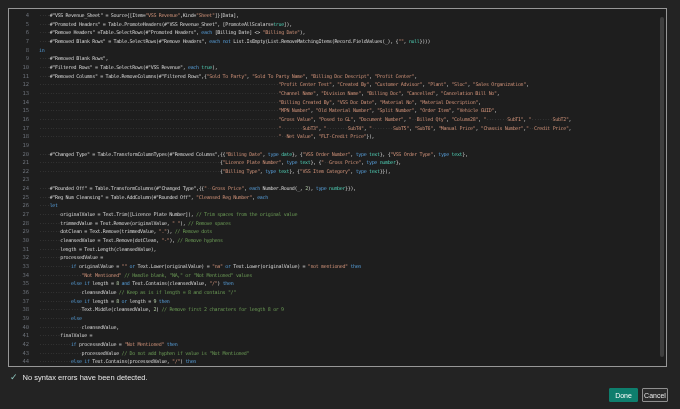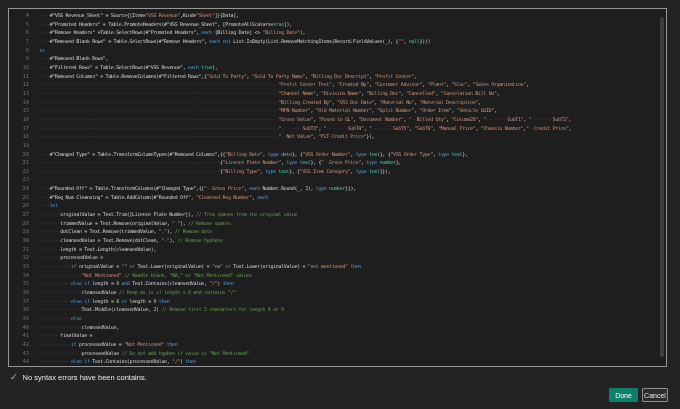--- a/index.html
+++ b/index.html
@@ -95,17 +95,17 @@
       <div class="code-row"><span class="ln">41</span><span class="cd"><span class="ws">········</span>finalValue =</span></div>
       <div class="code-row"><span class="ln">42</span><span class="cd"><span class="ws">············</span><span class="kw">if</span> processedValue = <span class="str">"Not Mentioned"</span> <span class="kw">then</span></span></div>
       <div class="code-row"><span class="ln">43</span><span class="cd"><span class="ws">················</span>processedValue <span class="cm">// Do not add hyphen if value is "Not Mentioned"</span></span></div>
       <div class="code-row"><span class="ln">44</span><span class="cd"><span class="ws">············</span><span class="kw">else</span> <span class="kw">if</span> Text.Contains(processedValue, <span class="str">"/"</span>) <span class="kw">then</span></span></div>
     </div>
   <div class="scrollbar"></div>
 </div>
 
 <div class="status">
   <span class="check">✓</span>
-  <span class="status-text">No syntax errors have been contains.</span>
+  <span class="status-text">No syntax errors have been detected.</span>
 </div>
 
 <div class="btn btn-done">Done</div>
 <div class="btn btn-cancel">Cancel</div>
 
 </body></html>

